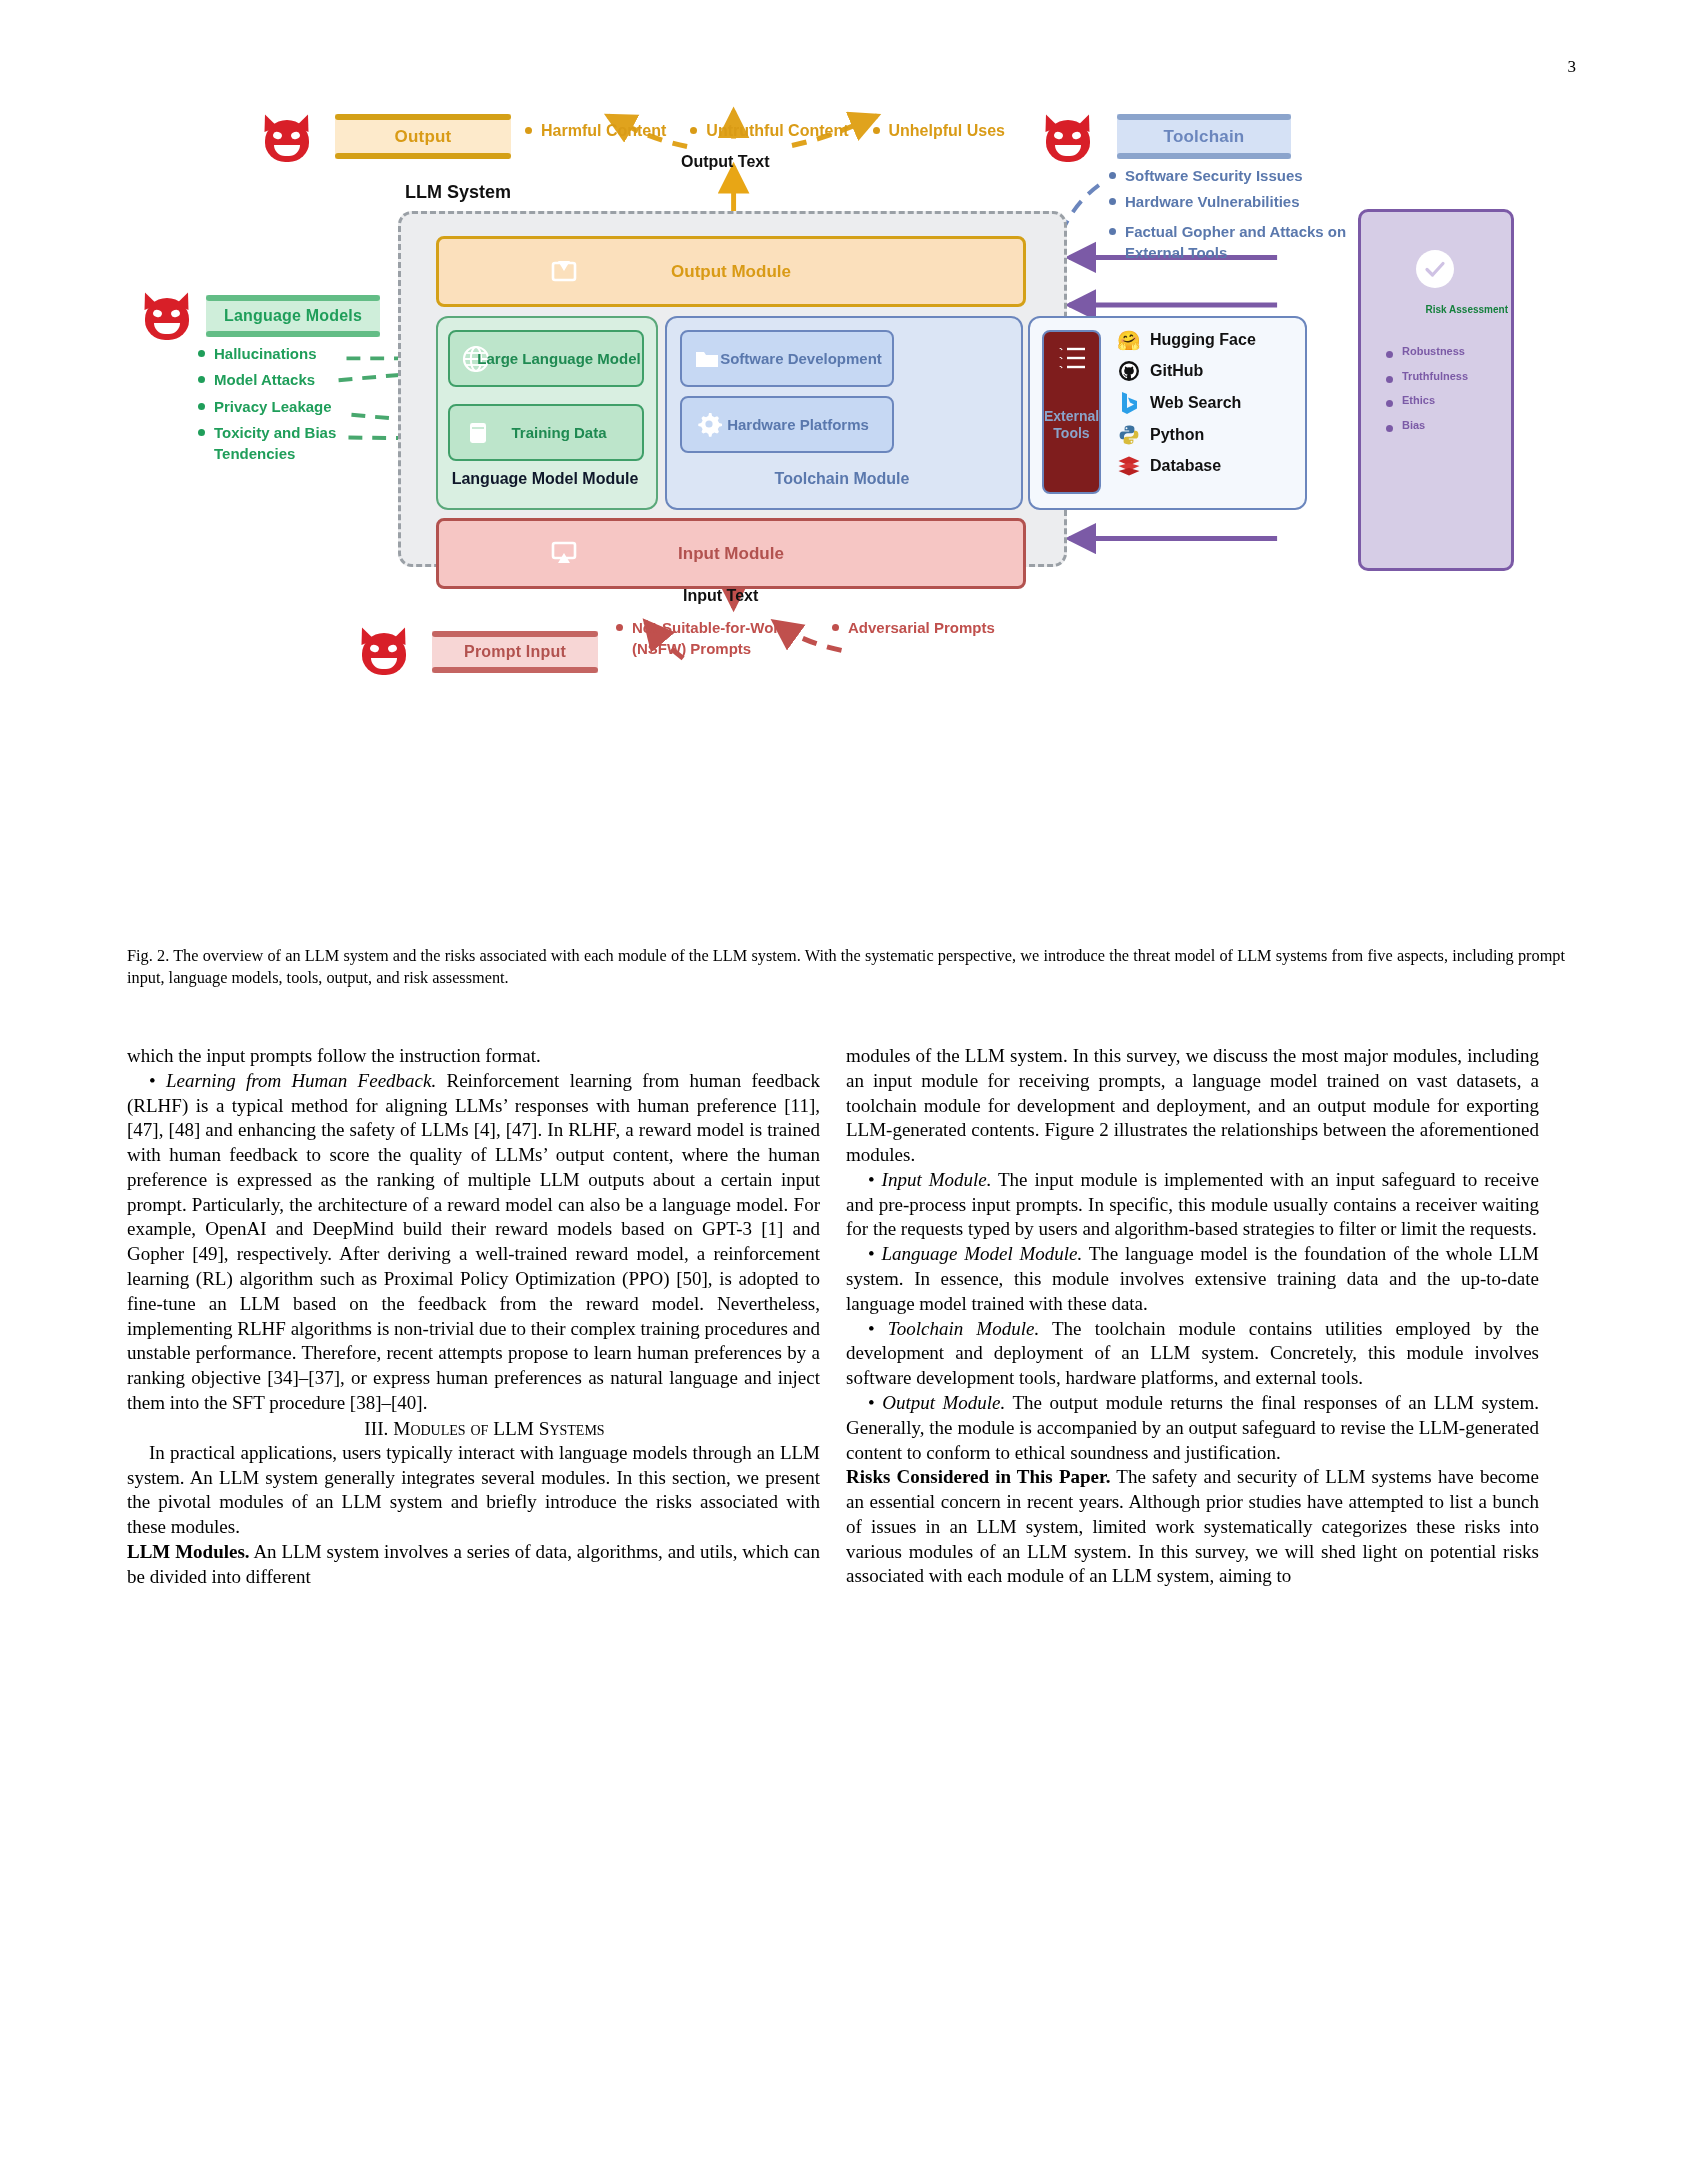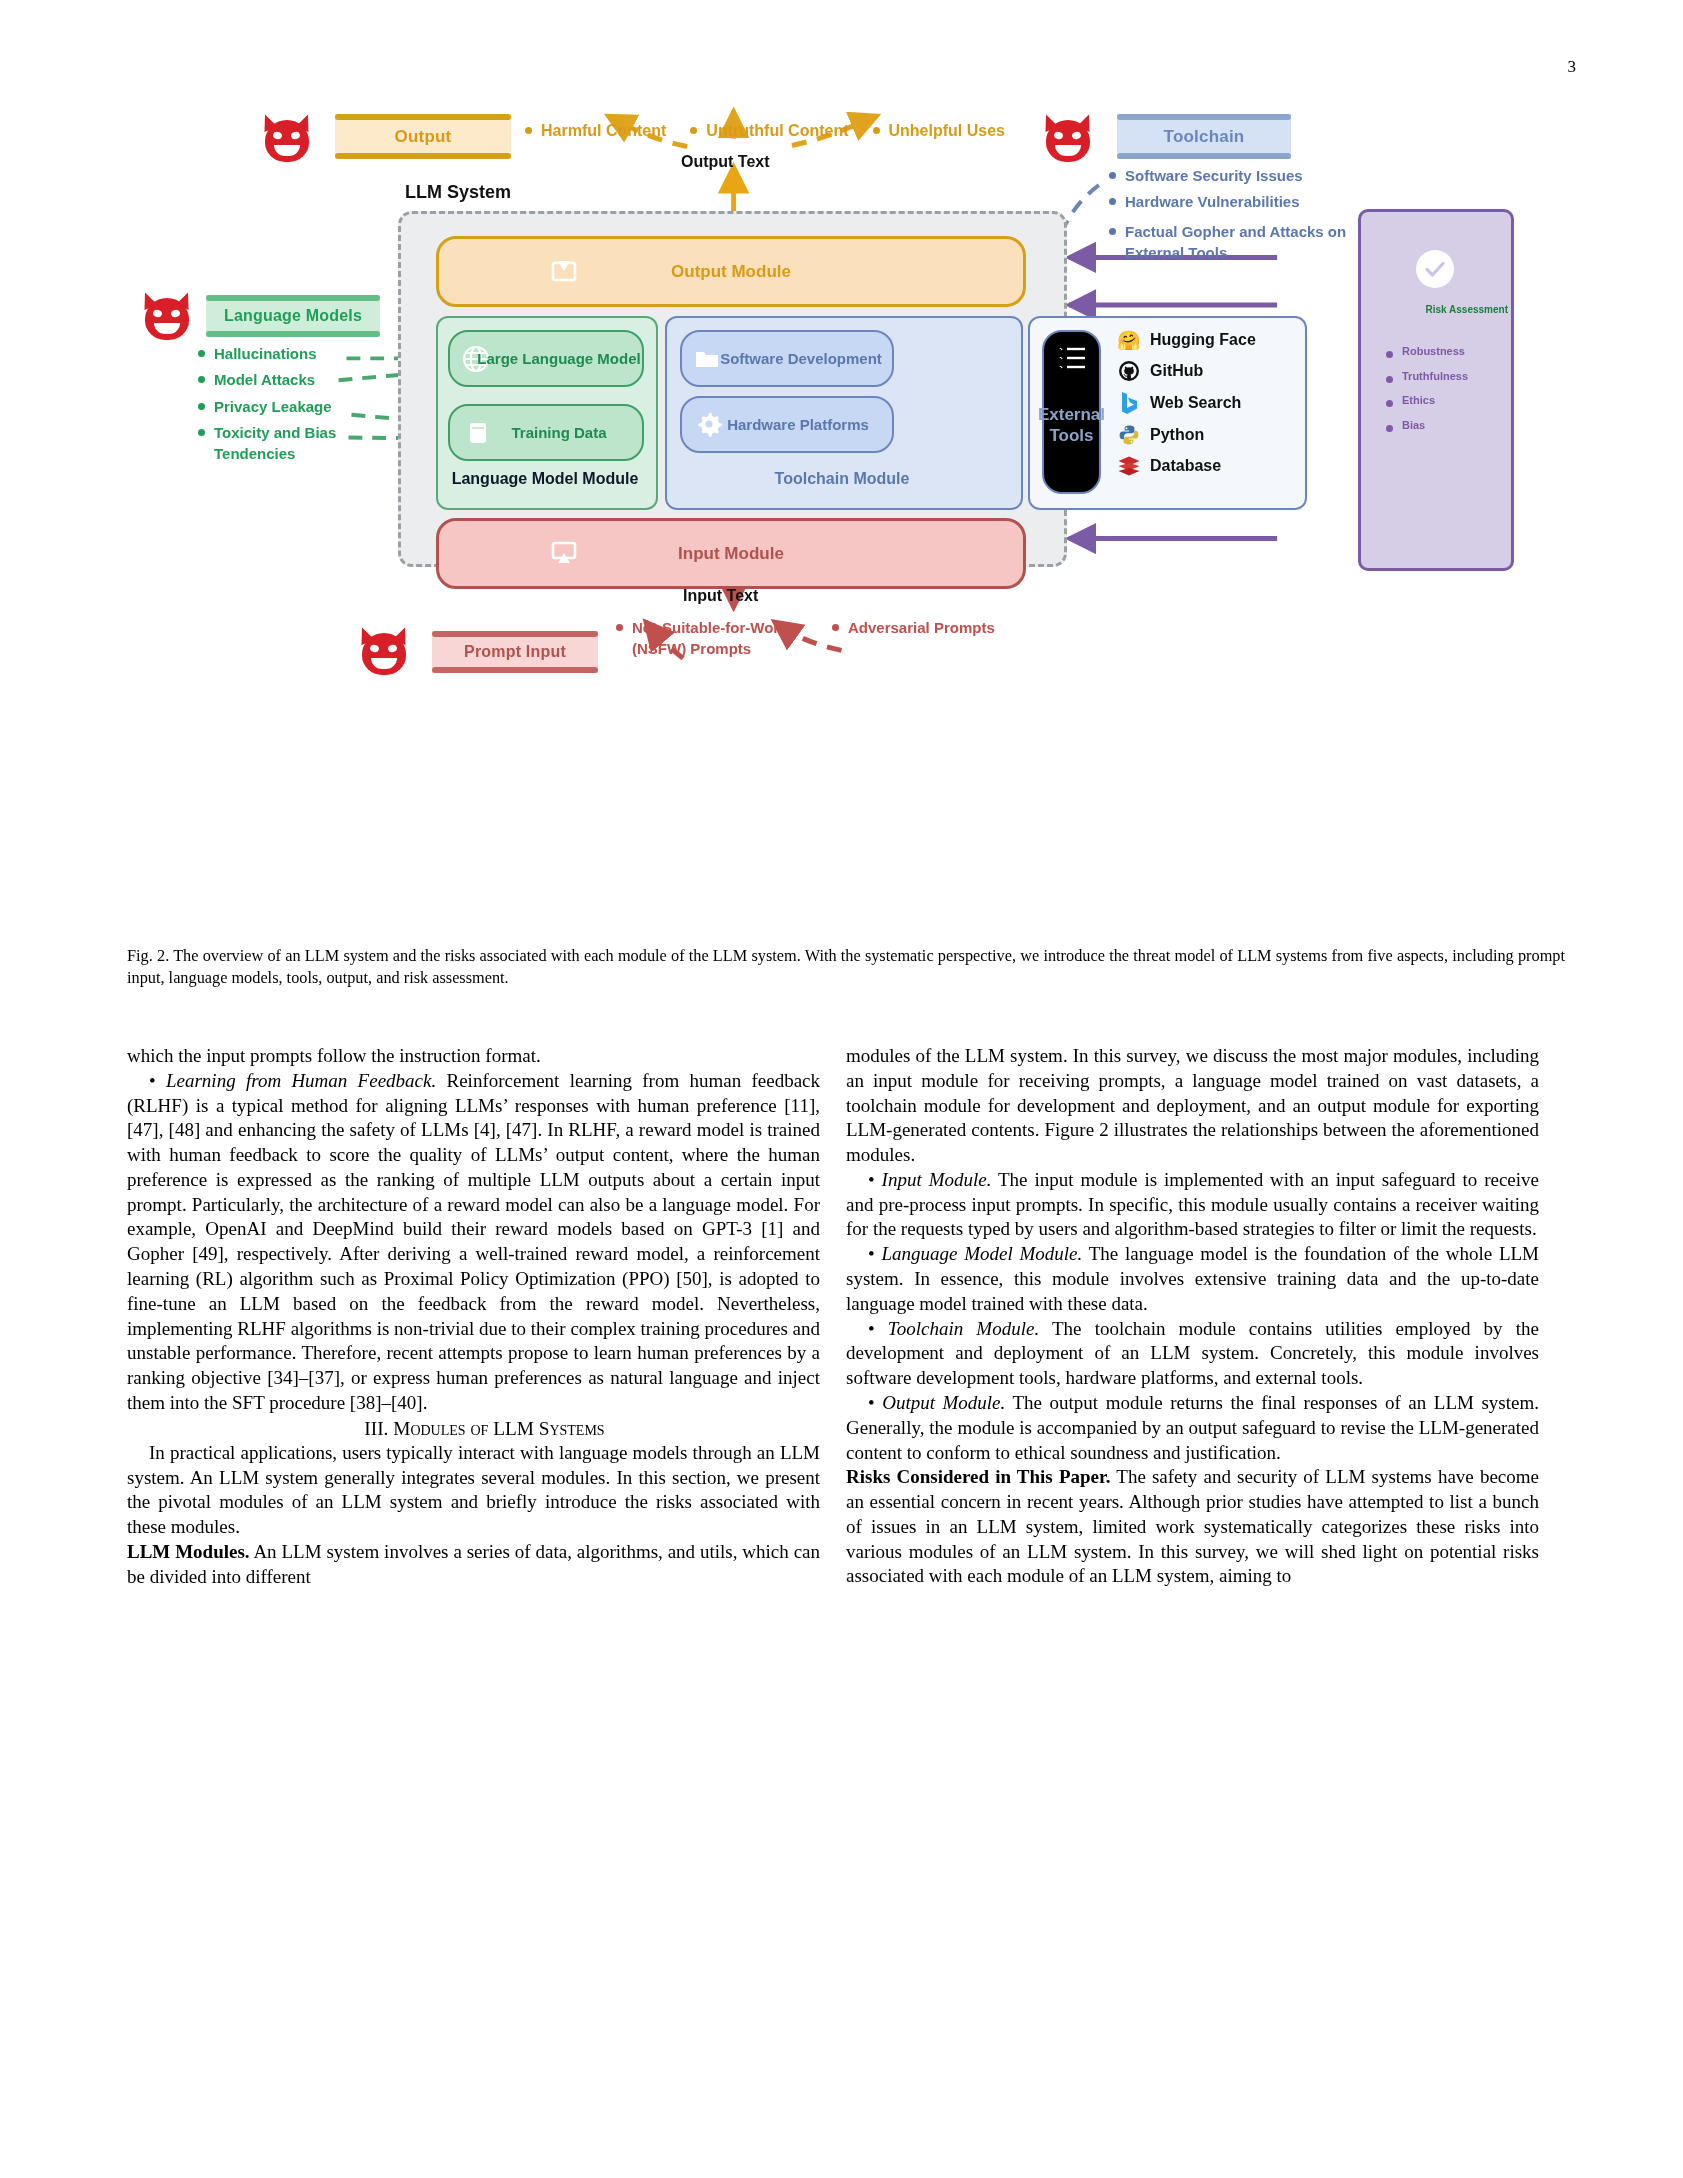--- a/index.html
+++ b/index.html
@@ -49,21 +49,21 @@
   .risklist .li::before{content:"";position:absolute;left:2px;top:7px;
     width:7px;height:7px;border-radius:50%;background:currentColor;}
   .risk-inline{display:inline-block;margin-right:22px;}
 
   
   .llm-system-label{position:absolute;font-family:"Liberation Sans",sans-serif;
     font-weight:bold;font-size:18px;color:#111;}
   .llm-system{position:absolute;border:3px dashed #9aa0a6;border-radius:14px;
     background:#ecedef;}
 
-  .modbox{position:absolute;border-radius:20px;display:flex;align-items:center;
+  .modbox{position:absolute;border-radius:8px;display:flex;align-items:center;
     justify-content:center;font-family:"Liberation Sans",sans-serif;font-weight:bold;}
   .modbox .ico{position:absolute;}
   .modbox .txt{position:relative;}
 
   .group{position:absolute;border-radius:12px;}
   .grouplabel{position:absolute;width:100%;text-align:center;
     font-family:"Liberation Sans",sans-serif;font-weight:bold;font-size:16px;}
 
   .tool-item{position:absolute;display:flex;align-items:center;gap:9px;
     font-family:"Liberation Sans",sans-serif;font-weight:bold;font-size:16px;color:#111;}
@@ -263,21 +263,21 @@
         <svg width="26" height="26" viewBox="0 0 26 26">
             <path d="M13,2 l2.4,0 l.7,3 a8.3,8.3 0 0 1 2.2,1.3 l2.9,-1.1 l1.7,1.7 l-1.1,2.9 a8.3,8.3 0 0 1 1.3,2.2 l3,.7 l0,2.4 l-3,.7 a8.3,8.3 0 0 1 -1.3,2.2 l1.1,2.9 l-1.7,1.7 l-2.9,-1.1 a8.3,8.3 0 0 1 -2.2,1.3 l-.7,3 l-2.4,0 l-.7,-3 a8.3,8.3 0 0 1 -2.2,-1.3 l-2.9,1.1 l-1.7,-1.7 l1.1,-2.9 a8.3,8.3 0 0 1 -1.3,-2.2 l-3,-.7 l0,-2.4 l3,-.7 a8.3,8.3 0 0 1 1.3,-2.2 l-1.1,-2.9 l1.7,-1.7 l2.9,1.1 a8.3,8.3 0 0 1 2.2,-1.3 z" fill="#fff"></path>
             <circle cx="13" cy="13" r="3.6" fill="#c6d8f3"></circle>
           </svg>
       </span>
       <span class="txt" style="margin-left:22px;">Hardware Platforms</span>
     </div>
     <div class="grouplabel" style="left:665px;top:376px;width:354px;color:#5a78ad;">Toolchain Module</div>
 
     <div class="group" style="left:1028px;top:222px;width:275px;height:190px;background:#f4f8fd;border:2.5px solid #6b86bd;"></div>
-    <div class="modbox" style="left:1042px;top:236px;width:55px;height:160px;background:#000000;border:2.5px solid #6b86bd;color:#8aa4ca;font-size:17px;flex-direction:column;line-height:1.25;">
+    <div class="modbox" style="left:1042px;top:236px;width:55px;height:160px;background:#7f1d1d;border:2.5px solid #6b86bd;color:#8aa4ca;font-size:14px;flex-direction:column;line-height:1.25;">
       <span class="ico" style="left:12px;top:12px;">
         <svg width="32" height="30" viewBox="0 0 32 30">
           <path d="M3,4 l2.6,0 l-.8,2.4 l2.2,-1.5 l-2.4,0 z" fill="#fff"></path>
             <line x1="11" y1="5" x2="29" y2="5" stroke="#fff" stroke-width="2.4"></line>
           <path d="M3,13 l2.6,0 l-.8,2.4 l2.2,-1.5 l-2.4,0 z" fill="#fff"></path>
             <line x1="11" y1="14" x2="29" y2="14" stroke="#fff" stroke-width="2.4"></line>
           <path d="M3,22 l2.6,0 l-.8,2.4 l2.2,-1.5 l-2.4,0 z" fill="#fff"></path>
             <line x1="11" y1="23" x2="29" y2="23" stroke="#fff" stroke-width="2.4"></line>
         </svg>
       </span>

